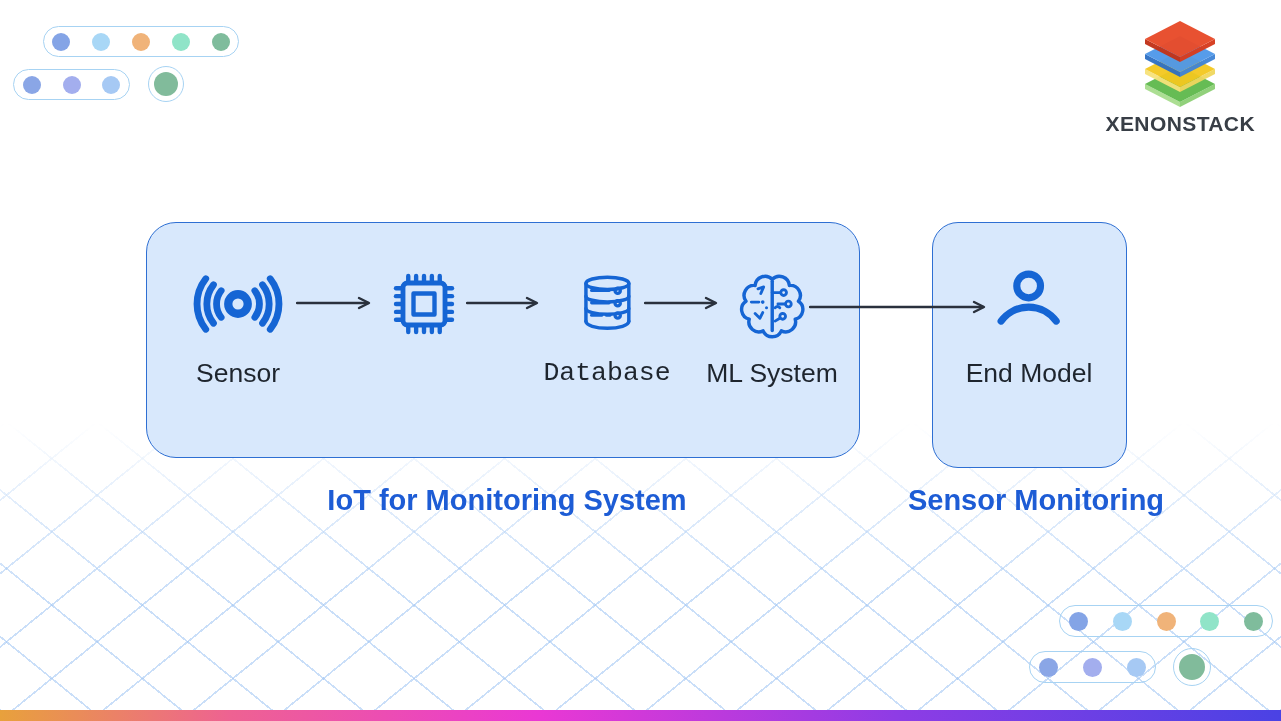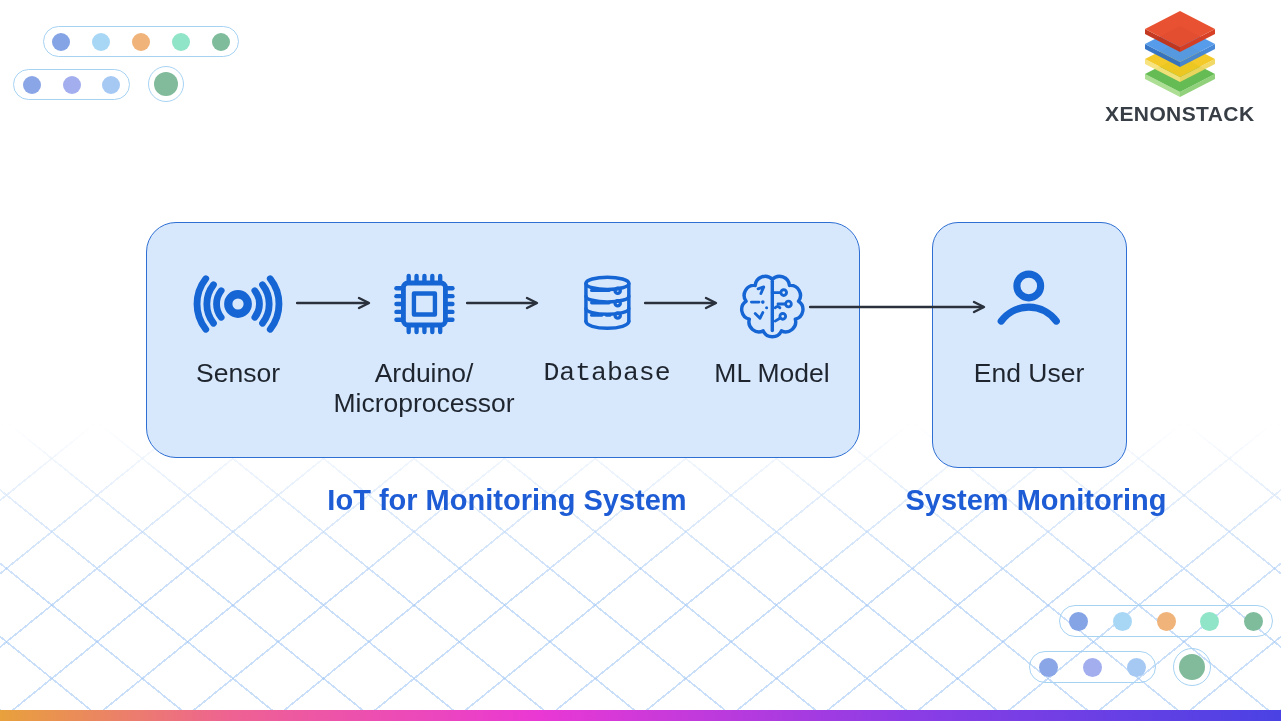--- a/index.html
+++ b/index.html
@@ -27,21 +27,21 @@
   .ring-dot{
     position:absolute;border:1.5px solid #a7d3f3;border-radius:50%;
     display:flex;align-items:center;justify-content:center;box-sizing:border-box;
   }
   .ring-dot .dot{border-radius:50%;}
   .c1{background:#84a4e6;} .c2{background:#a8d7f6;} .c3{background:#f0b379;}
   .c4{background:#90e4c8;} .c5{background:#7fbc9c;}
   .b1{background:#8aa6e6;} .b2{background:#a3aeee;} .b3{background:#a6c9f4;}
   .g1{background:#81bb9b;}
   
-  .logo-wrap{position:absolute;left:1105px;top:10px;width:150px;text-align:left;}
+  .logo-wrap{position:absolute;left:1105px;top:20px;width:150px;text-align:right;}
   .logo-layers{display:block;margin:0 auto;}
   .logo-text{
     margin-top:4px;font-size:21px;font-weight:600;letter-spacing:.4px;color:#383e46;
   }
   
   .flow-box{
     position:absolute;background:#d8e8fc;border:1.5px solid #2e6fd3;box-sizing:border-box;
   }
   .box-iot{left:146px;top:222px;width:714px;height:236px;border-radius:30px;}
   .box-monitor{left:932px;top:222px;width:195px;height:246px;border-radius:26px;}
@@ -179,22 +179,20 @@
           <path d="M8 49 H14"></path>
           <path d="M8 58 H14"></path>
         <path d="M66 22 H72"></path>
           <path d="M66 31 H72"></path>
           <path d="M66 40 H72"></path>
           <path d="M66 49 H72"></path>
           <path d="M66 58 H72"></path>
       </g>
     </svg>
   </div>
-  <div class="node-label">Arduino/
-Microprocessor</div>
 </div>
 
 <div class="node" style="left:607px;font-family:Liberation Mono, monospace;">
   <div class="icon-box">
     <svg width="66" height="66" viewBox="0 0 80 80">
       <ellipse class="stroke" cx="40" cy="15" rx="26" ry="7.5" stroke-width="4.2"></ellipse>
       <path class="stroke" stroke-width="4.2" d="M14 15 V61"></path>
       <path class="stroke" stroke-width="4.2" d="M66 15 V61"></path>
       <path class="stroke" stroke-width="4.2" d="M14 61 A26 8.5 0 0 0 66 61"></path>
       <path class="stroke" stroke-width="4.2" d="M14 30.5 A26 7 0 0 0 66 30.5"></path>
@@ -234,31 +232,31 @@
           <path d="M43 58 L48 55"></path>
         <path d="M25 24 L31 22 L28 29"></path>
         <path d="M18 38 H26"></path>
         <path d="M22 50 L27 55 L30 49"></path>
         <path d="M43 44 Q45.5 41.5 48 44"></path>
       </g>
       <circle cx="30" cy="38" r="1.9" fill="currentColor"></circle>
       <circle cx="34" cy="44" r="1.6" fill="currentColor"></circle>
     </svg>
   </div>
-  <div class="node-label">ML Model</div>
+  <div class="node-label">ML System</div>
 </div>
 
 <div class="node" style="left:1029px;">
   <div class="icon-box">
     <svg width="78" height="76" viewBox="0 0 80 80">
       <circle class="stroke" cx="40" cy="21" r="12.5" stroke-width="7.5"></circle>
       <path class="stroke" stroke-width="7.5" d="M11 58 A36 36 0 0 1 69 58"></path>
     </svg>
   </div>
-  <div class="node-label">End User</div>
+  <div class="node-label">End Model</div>
 </div>
 
 <div class="flow-arrow" style="left:296px;top:293px;">
   <svg width="76" height="20" viewBox="0 0 76 20">
     <g fill="none" stroke="#2a313d" stroke-width="2.4" stroke-linecap="round" stroke-linejoin="round">
       <path d="M1 10 H72"></path>
         <path d="M63 5 L73 10 L63 15"></path>
     </g>
   </svg>
 </div>
@@ -281,15 +279,15 @@
 <div class="flow-arrow" style="left:809px;top:297px;">
   <svg width="178" height="20" viewBox="0 0 178 20">
     <g fill="none" stroke="#2a313d" stroke-width="2.4" stroke-linecap="round" stroke-linejoin="round">
       <path d="M1 10 H174"></path>
         <path d="M165 5 L175 10 L165 15"></path>
     </g>
   </svg>
 </div>
 
 <div class="caption caption-iot">IoT for Monitoring System</div>
-<div class="caption caption-monitor">System Monitoring</div>
+<div class="caption caption-monitor">Sensor Monitoring</div>
 
 <div class="gradient-bar"></div>
 
 </body></html>

